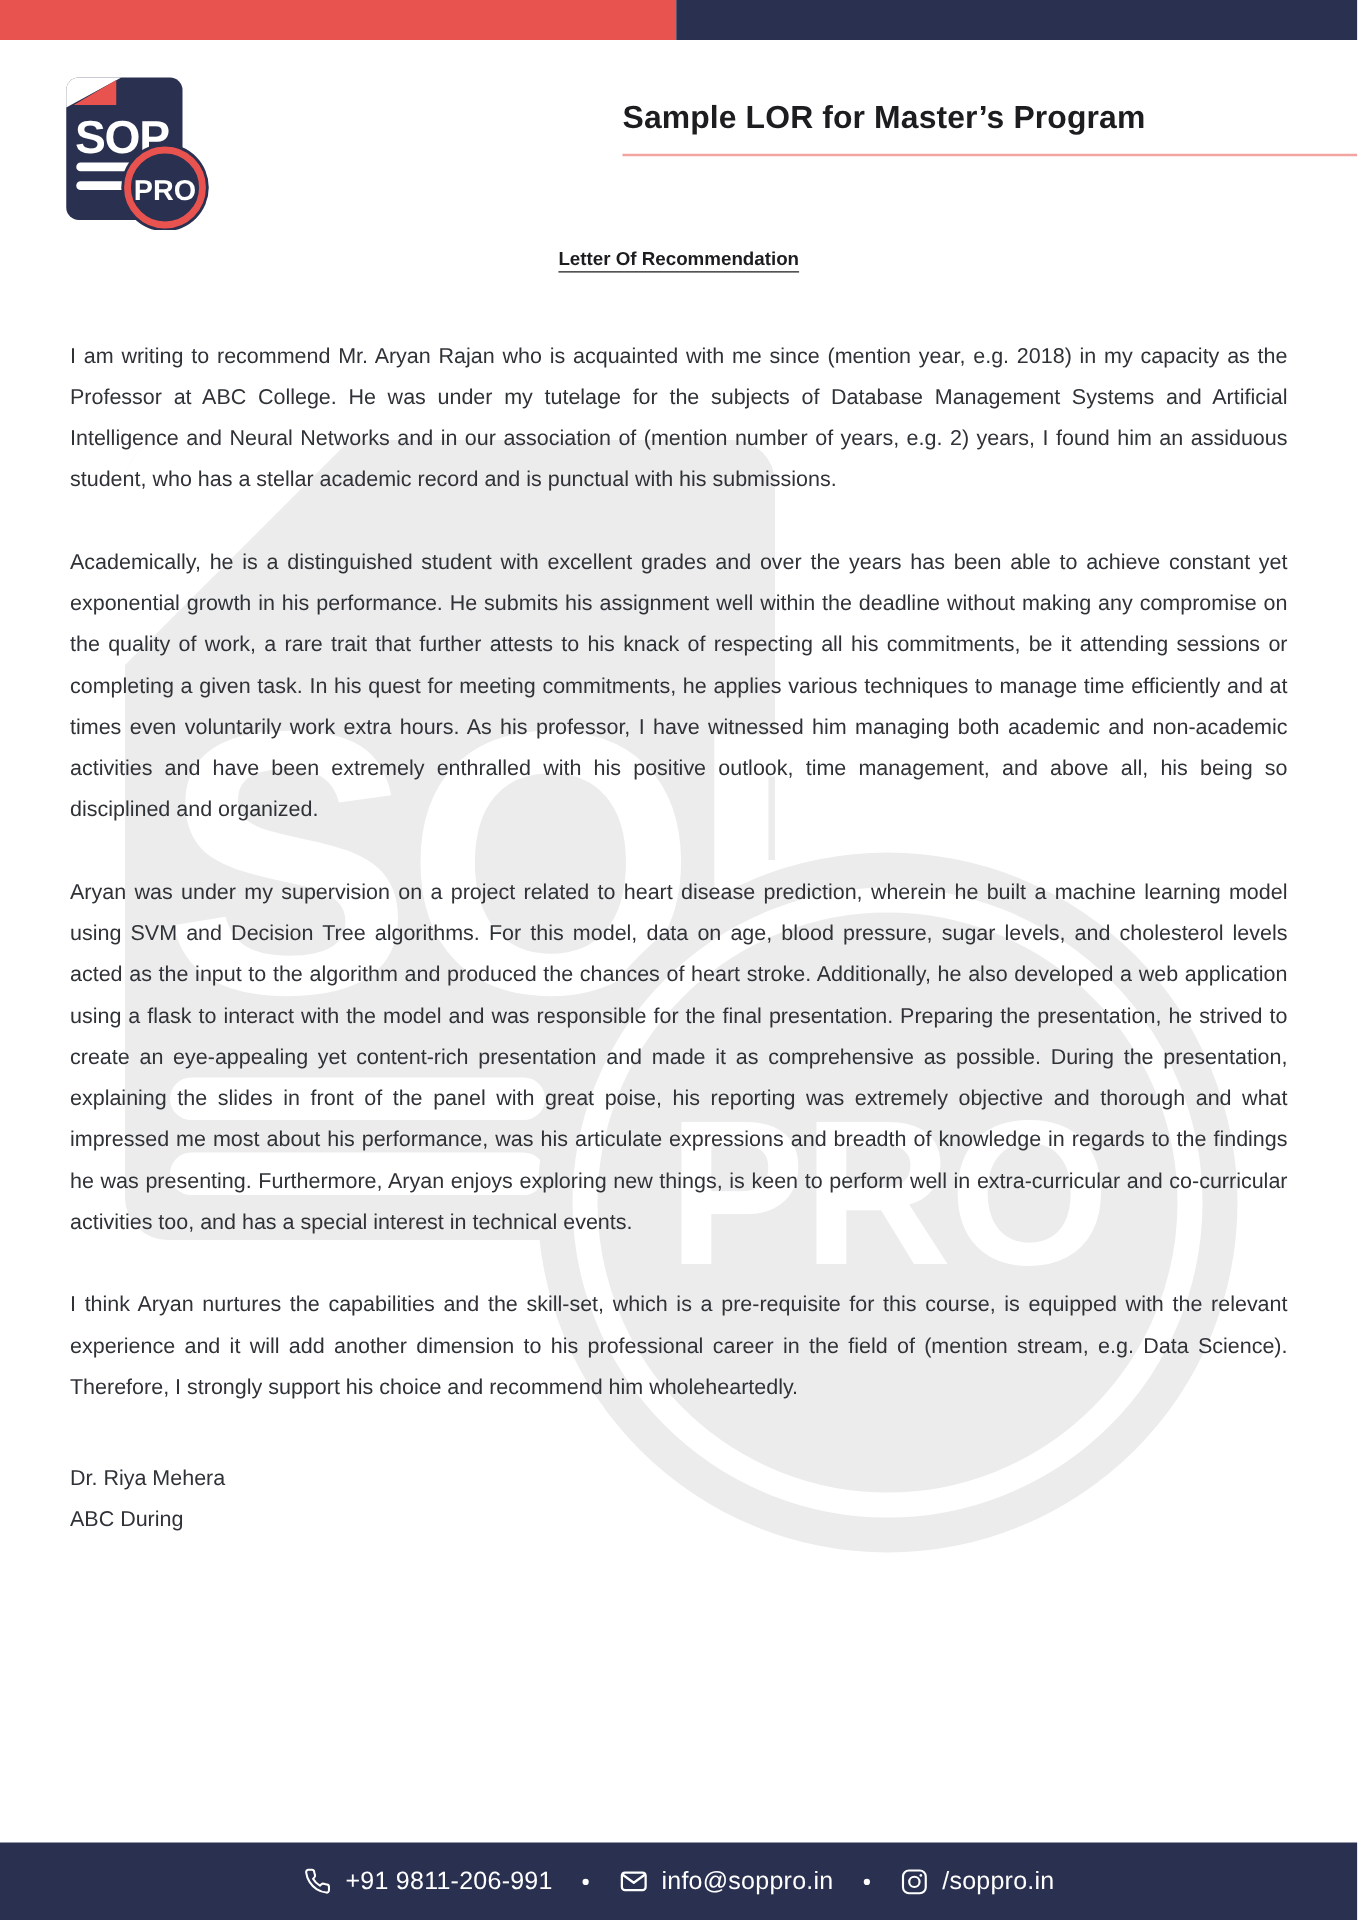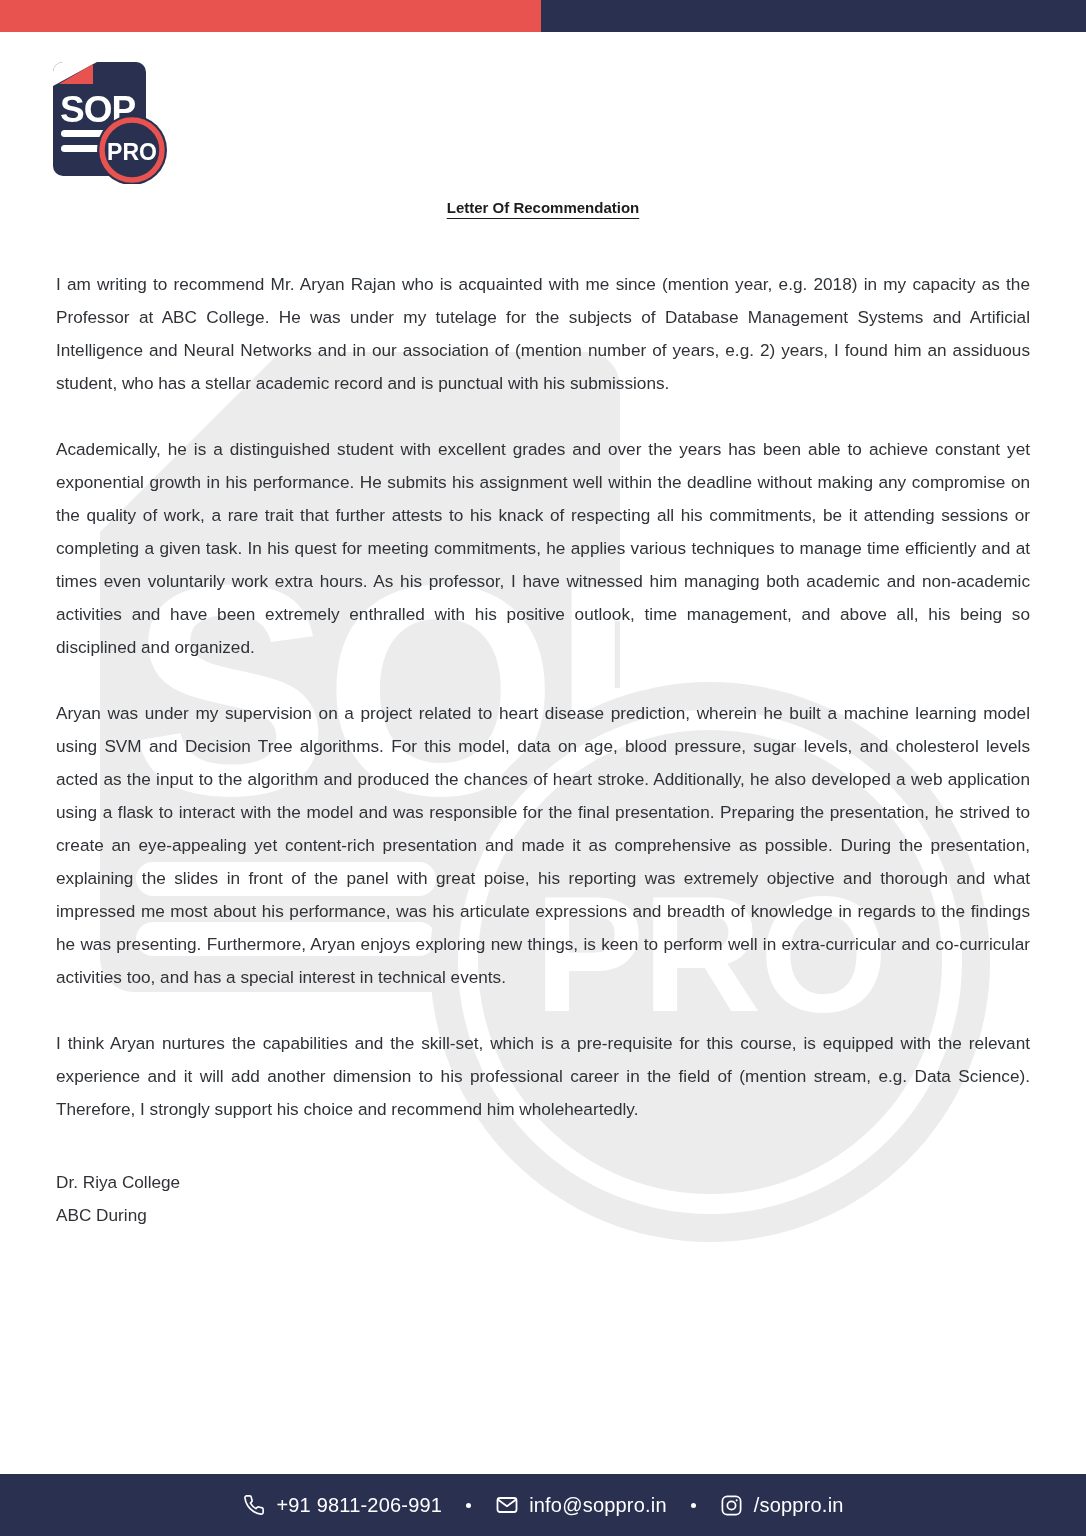--- a/index.html
+++ b/index.html
@@ -256,20 +256,24 @@
         <path d="M19 30 L53 10 L53 30 Z" fill="#e9534f"></path>
         <text x="20" y="68" font-family="Liberation Sans, sans-serif" font-size="37" font-weight="bold" fill="#ffffff" letter-spacing="-1">SOP</text>
         <rect x="21" y="76" width="52" height="7" rx="3.5" fill="#ffffff"></rect>
         <rect x="21" y="91" width="52" height="7" rx="3.5" fill="#ffffff"></rect>
         <circle cx="92" cy="96" r="35" fill="#2a3050"></circle>
         <circle cx="92" cy="96" r="30" fill="none" stroke="#e9534f" stroke-width="5.5"></circle>
         <text x="92" y="106" font-family="Liberation Sans, sans-serif" font-size="23" font-weight="bold" fill="#ffffff" text-anchor="middle">PRO</text>
       </svg>
     </div>
 
+    <div class="header-title-wrap">
+      <div class="header-title">Sample LOR for Master’s Program</div>
+      <div class="header-rule"></div>
+    </div>
   </div>
 
   <div class="watermark">
     <div class="wm-inner">
       <div class="wm-doc"></div>
       <div class="wm-fold"></div>
       <div class="wm-sop">SOP</div>
       <div class="wm-lines">
         <div class="wm-line"></div>
         <div class="wm-line"></div>
@@ -287,21 +291,21 @@
 
     <p class="para para-first">I am writing to recommend Mr. Aryan Rajan who is acquainted with me since (mention year, e.g. 2018) in my capacity as the Professor at ABC College. He was under my tutelage for the subjects of Database Management Systems and Artificial Intelligence and Neural Networks and in our association of (mention number of years, e.g. 2) years, I found him an assiduous student, who has a stellar academic record and is punctual with his submissions.</p>
     <div class="para-gap"></div>
     <p class="para">Academically, he is a distinguished student with excellent grades and over the years has been able to achieve constant yet exponential growth in his performance. He submits his assignment well within the deadline without making any compromise on the quality of work, a rare trait that further attests to his knack of respecting all his commitments, be it attending sessions or completing a given task. In his quest for meeting commitments, he applies various techniques to manage time efficiently and at times even voluntarily work extra hours. As his professor, I have witnessed him managing both academic and non-academic activities and have been extremely enthralled with his positive outlook, time management, and above all, his being so disciplined and organized.</p>
     <div class="para-gap"></div>
     <p class="para">Aryan was under my supervision on a project related to heart disease prediction, wherein he built a machine learning model using SVM and Decision Tree algorithms. For this model, data on age, blood pressure, sugar levels, and cholesterol levels acted as the input to the algorithm and produced the chances of heart stroke. Additionally, he also developed a web application using a flask to interact with the model and was responsible for the final presentation. Preparing the presentation, he strived to create an eye-appealing yet content-rich presentation and made it as comprehensive as possible. During the presentation, explaining the slides in front of the panel with great poise, his reporting was extremely objective and thorough and what impressed me most about his performance, was his articulate expressions and breadth of knowledge in regards to the findings he was presenting. Furthermore, Aryan enjoys exploring new things, is keen to perform well in extra-curricular and co-curricular activities too, and has a special interest in technical events.</p>
     <div class="para-gap"></div>
     <p class="para">I think Aryan nurtures the capabilities and the skill-set, which is a pre-requisite for this course, is equipped with the relevant experience and it will add another dimension to his professional career in the field of (mention stream, e.g. Data Science). Therefore, I strongly support his choice and recommend him wholeheartedly.</p>
 
     <div class="signature">
-      <div class="sig-line">Dr. Riya College</div>
+      <div class="sig-line">Dr. Riya Mehera</div>
       <div class="sig-line">ABC During</div>
     </div>
   </div>
 
   <div class="footer">
     <div class="footer-inner">
 
       <div class="f-item">
         <span class="f-icon">
           <svg width="22" height="22" viewBox="0 0 24 24" fill="none" stroke="#ffffff" stroke-width="1.8" stroke-linecap="round" stroke-linejoin="round">

